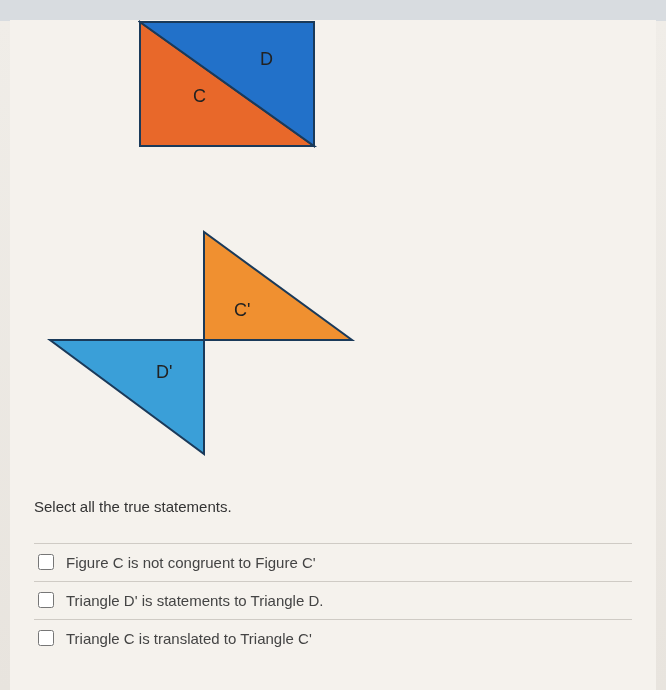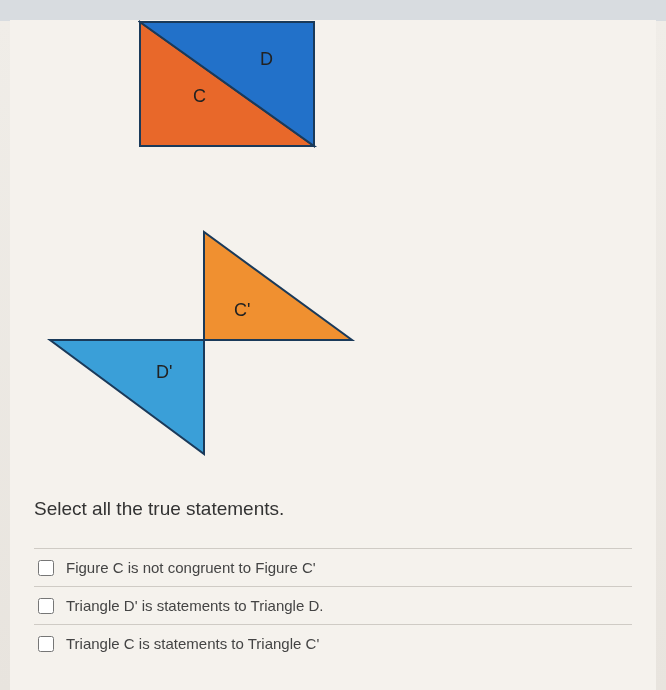--- a/index.html
+++ b/index.html
@@ -32,30 +32,30 @@
     }
     svg.figure {
       position: absolute;
     }
     .label {
       font-family: Arial, sans-serif;
       font-size: 18px;
       fill: #222;
     }
     .prompt {
-      font-size: 19px;
+      font-size: 15px;
       color: #333;
       margin: 18px 0 28px 24px;
     }
     .options {
       padding: 0 24px;
     }
     .option-row {
       display: flex;
-      align-items: flex-end;
+      align-items: flex-start;
       padding: 10px 4px;
       border-top: 1px solid #cfcbc5;
       font-size: 15px;
       color: #444;
       gap: 12px;
     }
     .option-row input[type="checkbox"] {
       width: 16px;
       height: 16px;
       accent-color: #666;
@@ -91,16 +91,16 @@
     <div class="option-row">
       <input type="checkbox" style="">
       <span>Figure C is not congruent to Figure C'</span>
     </div>
     <div class="option-row">
       <input type="checkbox" style="">
       <span>Triangle D' is statements to Triangle D.</span>
     </div>
     <div class="option-row">
       <input type="checkbox" style="">
-      <span>Triangle C is statements to Triangle C'</span>
+      <span>Triangle C is translated to Triangle C'</span>
     </div>
   </div>
 </div>
 
 </body></html>

